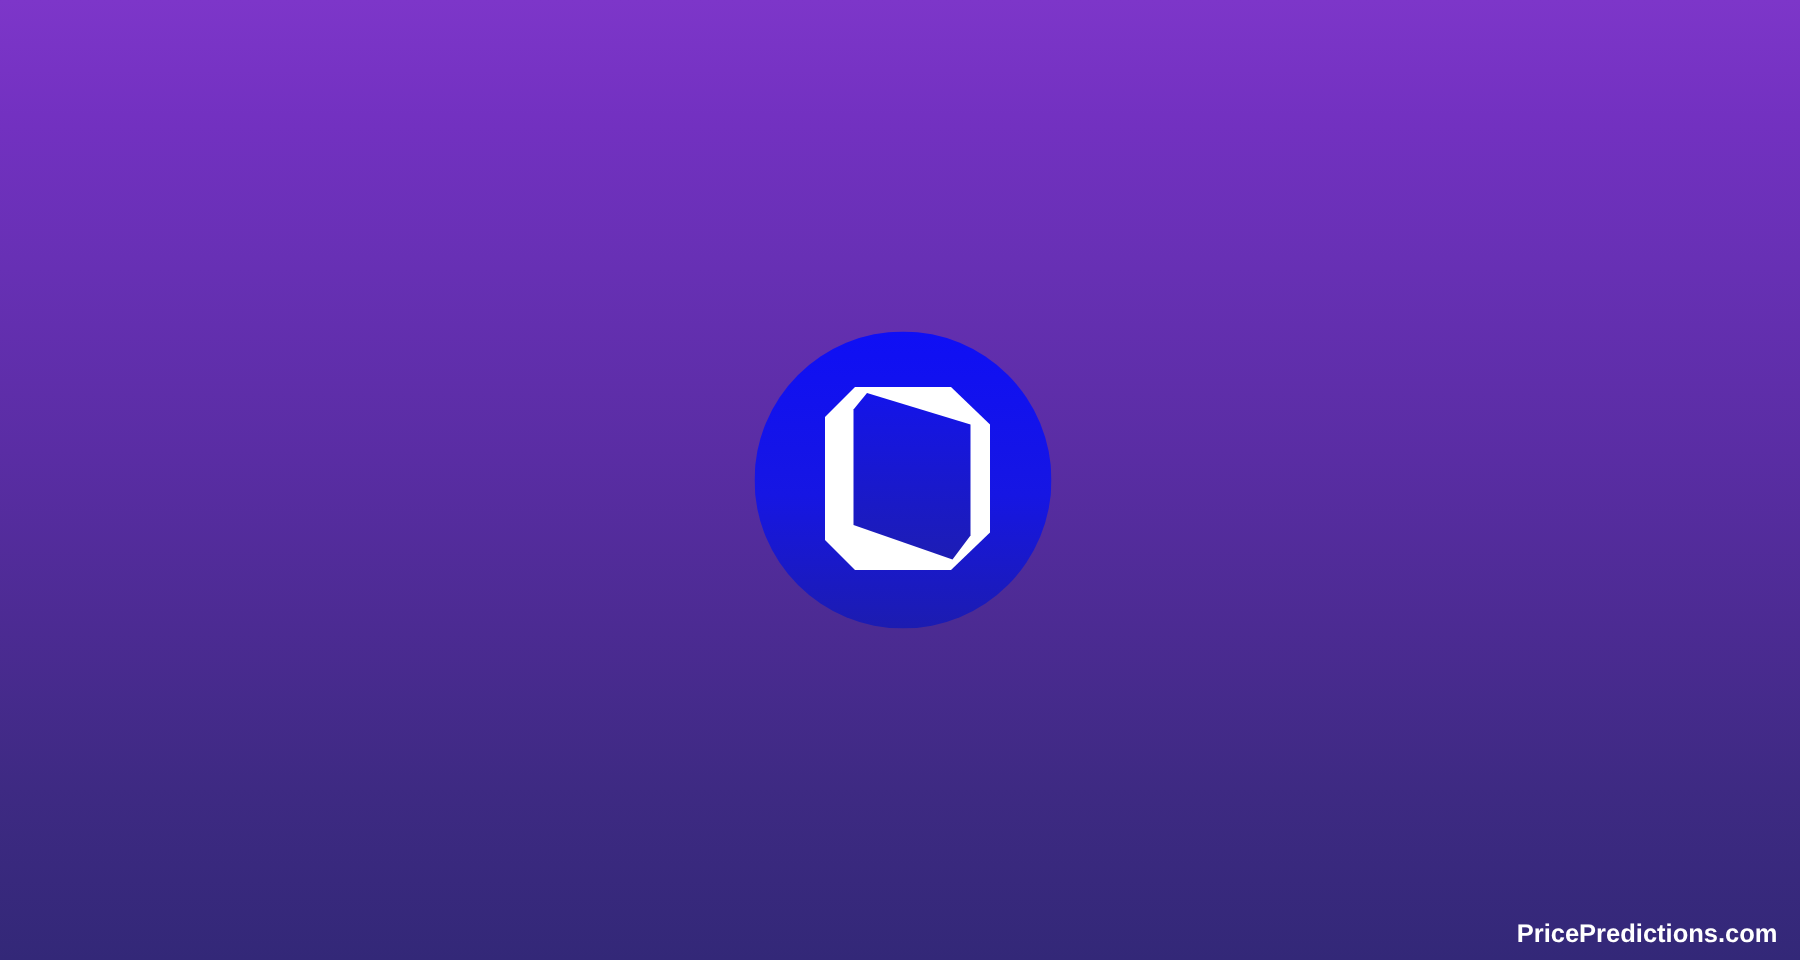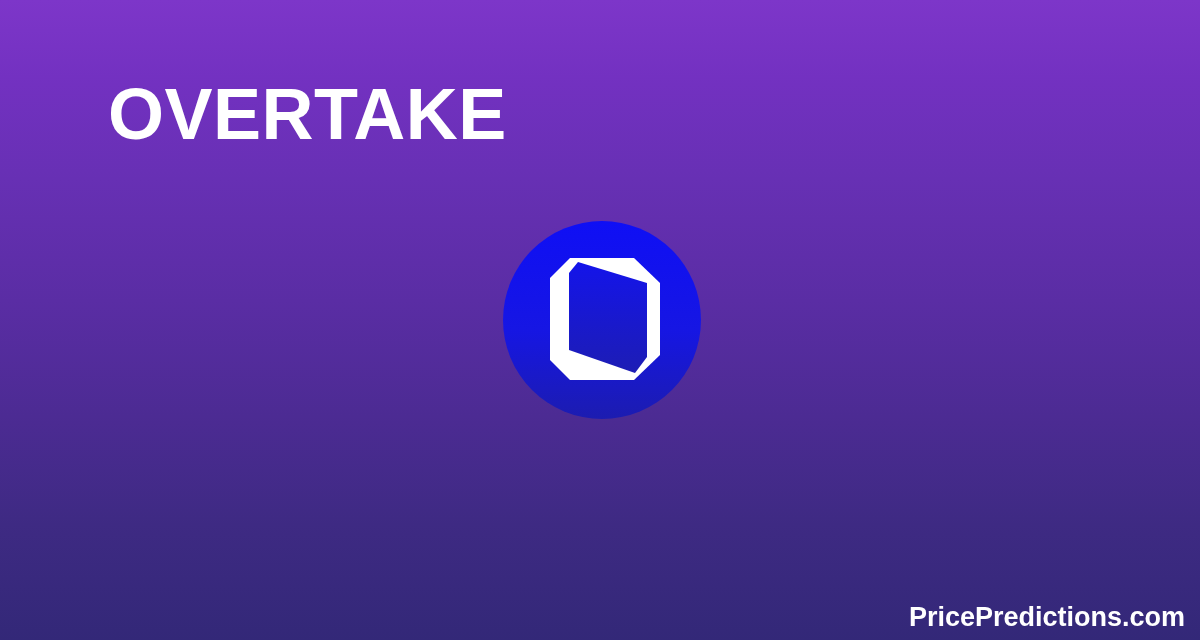--- a/index.html
+++ b/index.html
@@ -64,33 +64,32 @@
     letter-spacing: 0.5px;
     line-height: 1;
     white-space: nowrap;
   }
 
   
   #watermark {
     position: absolute;
     right: 15px;
     bottom: 9px;
-    font-size: 27px;
+    font-size: 17px;
     font-weight: bold;
     color: #ffffff;
     line-height: 1;
     white-space: nowrap;
   }
 </style>
 </head>
 <body>
 
 <div id="banner">
 
-  <div id="coin-name">OVERTAKE</div>
 
   <div id="logo">
     <svg viewBox="0 0 198 198" xmlns="http://www.w3.org/2000/svg">
       <defs>
         <linearGradient id="coinCircleGrad" x1="0" y1="0" x2="0" y2="1">
           <stop offset="0%" stop-color="#0f0ff5"></stop>
           <stop offset="55%" stop-color="#1616e3"></stop>
           <stop offset="100%" stop-color="#1c1cb0"></stop>
         </linearGradient>
         <linearGradient id="innerFaceGrad" x1="0" y1="0" x2="0" y2="1">

